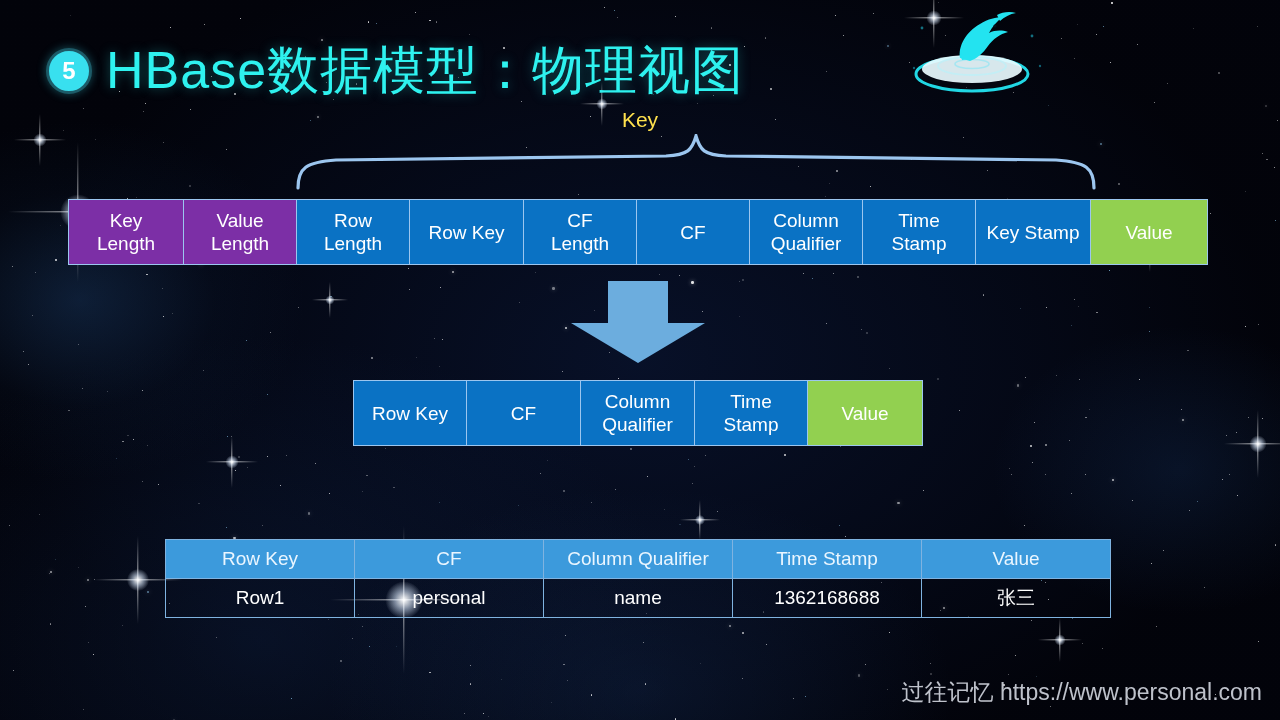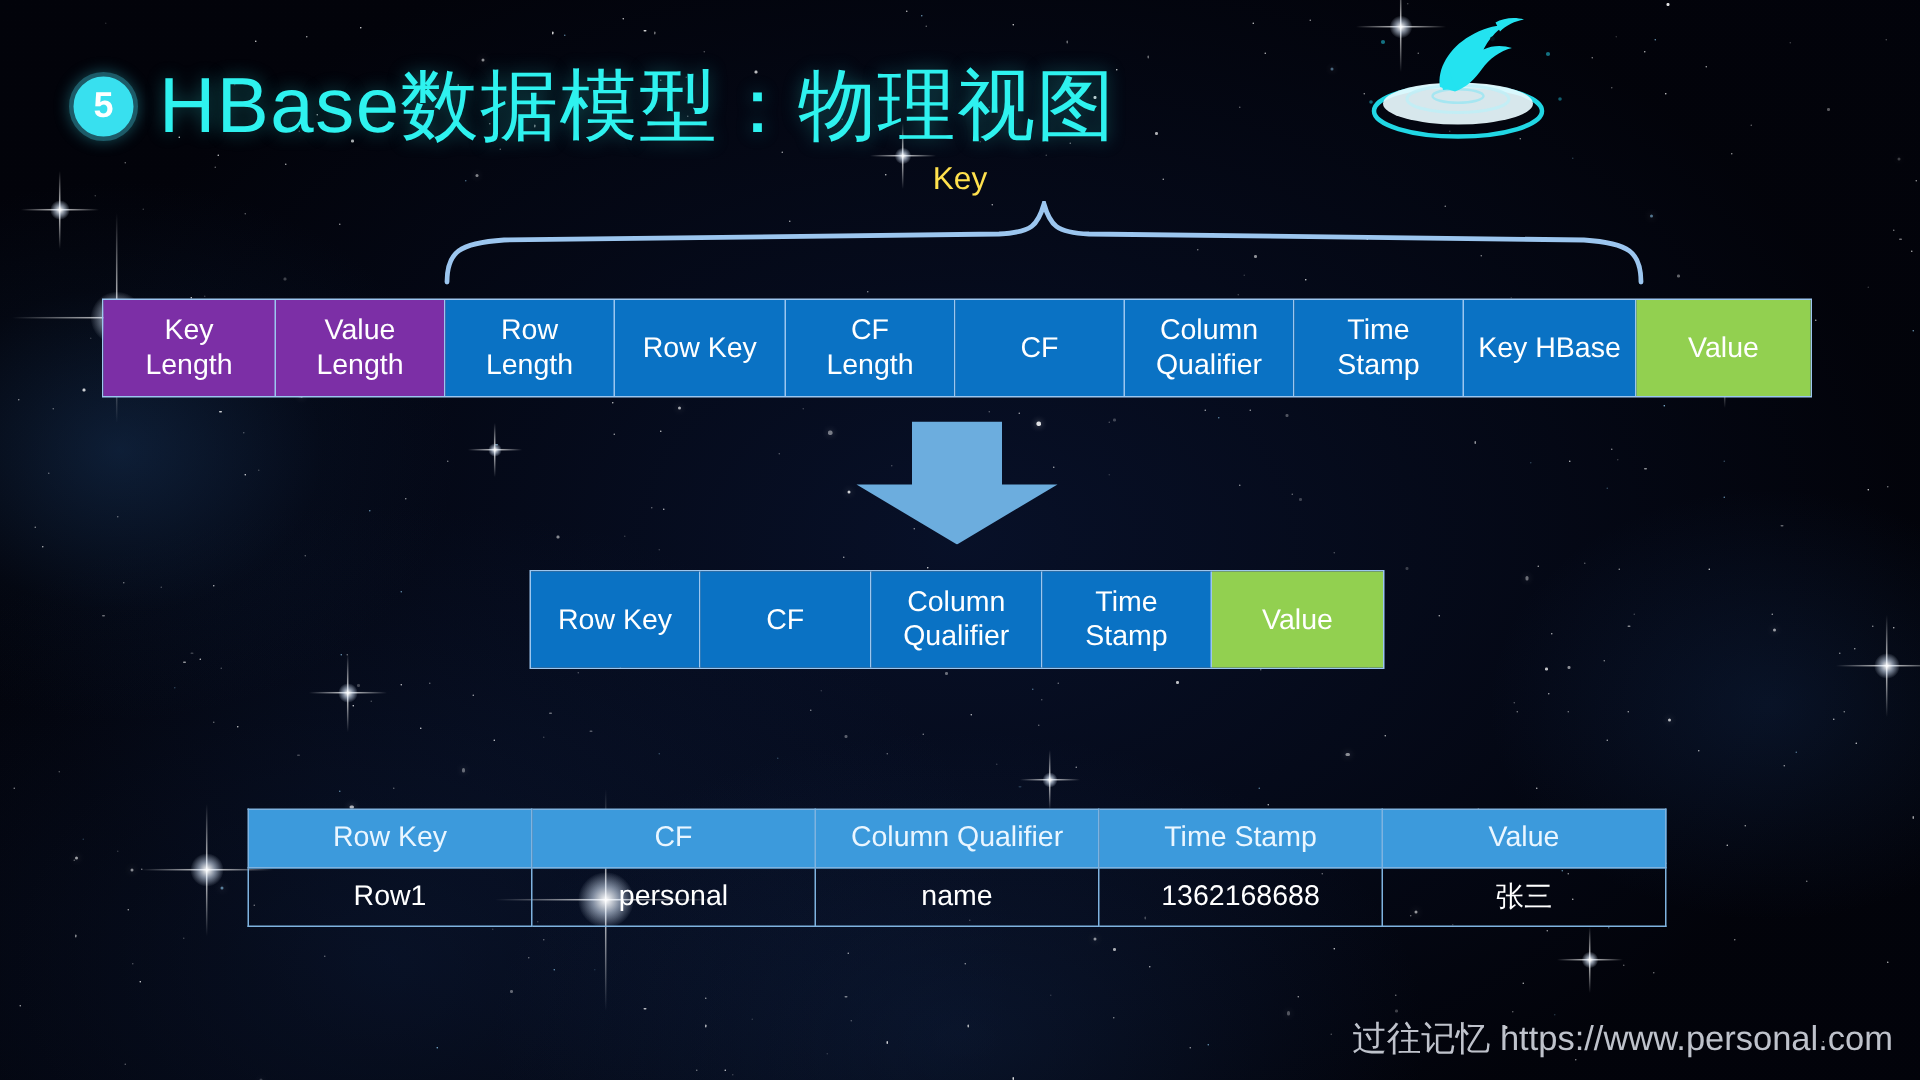--- a/index.html
+++ b/index.html
@@ -777,21 +777,21 @@
       <div class="cell blue" style="width: 113px;">Row
 Length</div>
       <div class="cell blue" style="width: 114px;">Row Key</div>
       <div class="cell blue" style="width: 113px;">CF
 Length</div>
       <div class="cell blue" style="width: 113px;">CF</div>
       <div class="cell blue" style="width: 113px;">Column
 Qualifier</div>
       <div class="cell blue" style="width: 113px;">Time
 Stamp</div>
-      <div class="cell blue" style="width: 115px;">Key HBase</div>
+      <div class="cell blue" style="width: 115px;">Key Stamp</div>
       <div class="cell green" style="width: 116px;">Value</div>
     </div>
 
   <div class="arrow">
     <svg viewBox="0 0 140 82" width="140" height="82">
       <polygon points="40,0 100,0 100,42 137,42 70,82 3,42 40,42" fill="#6cadde"></polygon>
     </svg>
   </div>
 
   <div class="kv-bar small" id="small-bar">

